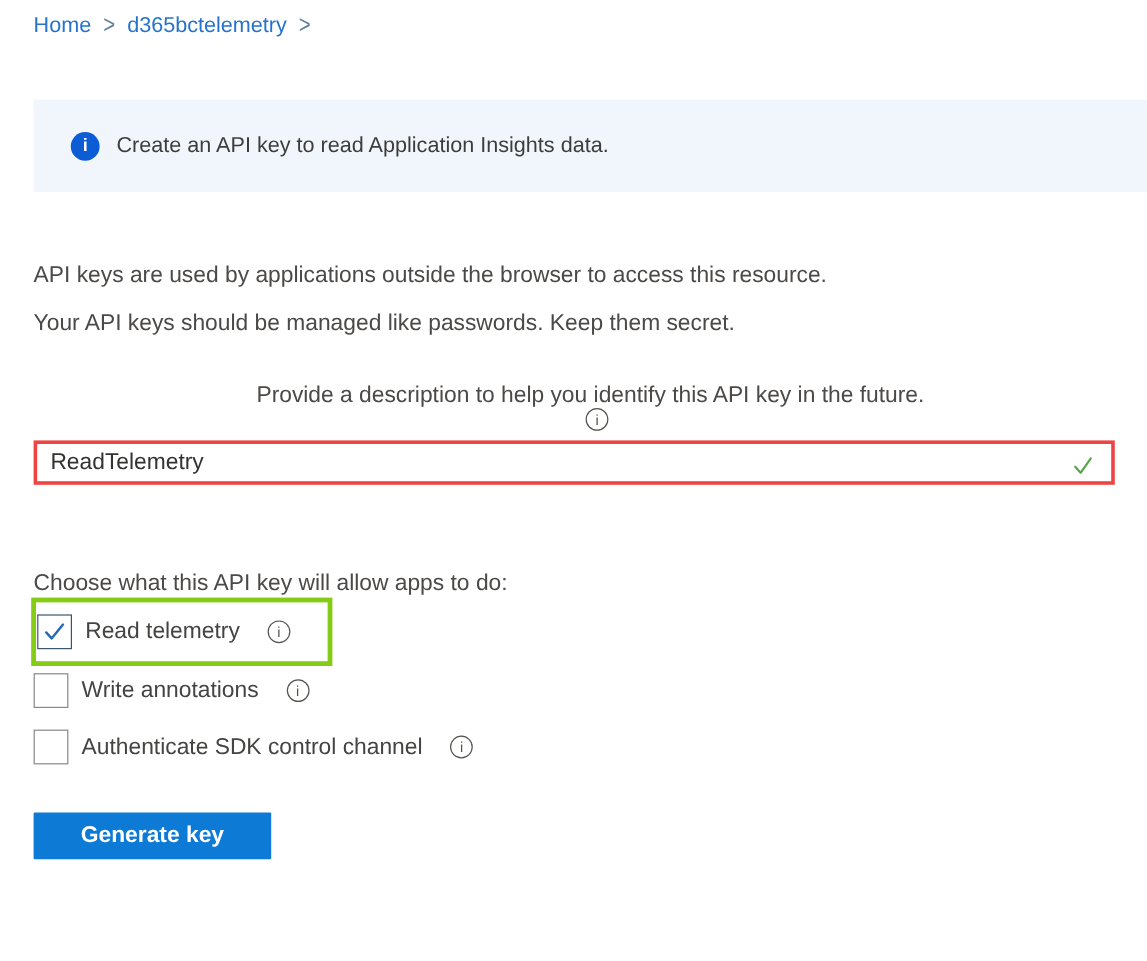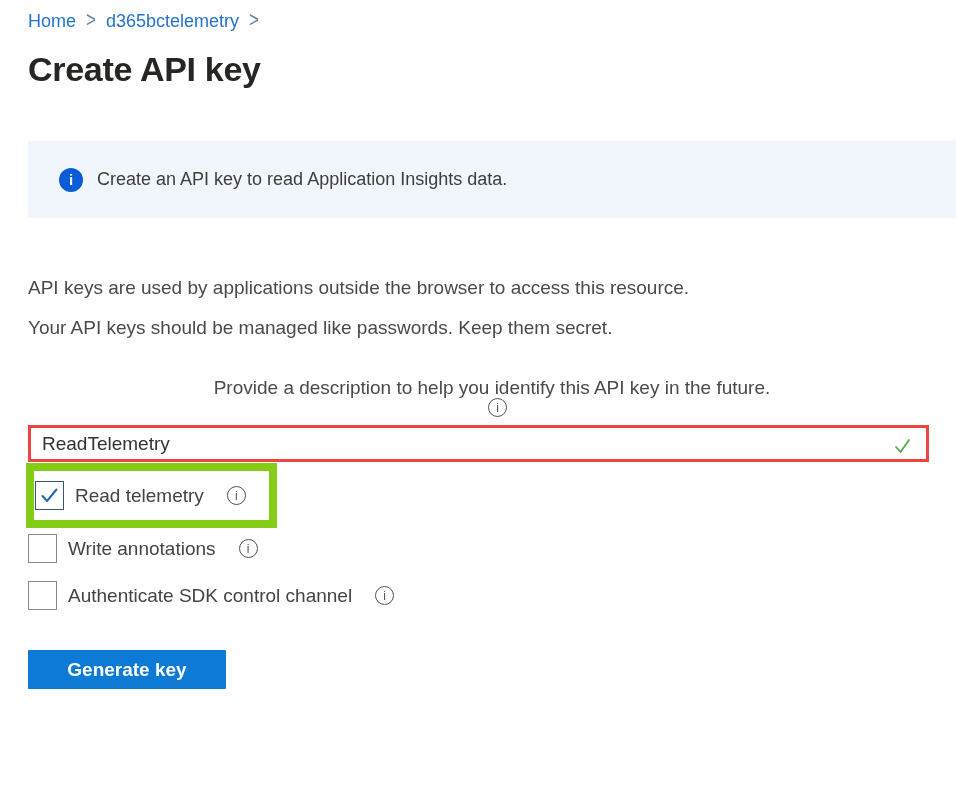--- a/index.html
+++ b/index.html
@@ -68,21 +68,21 @@
     padding: 0 44px 0 11px;
     font-size: 19px; color: #343331;
     font-family: "Liberation Sans", sans-serif;
   }
   .valid-check { position: absolute; right: 13px; top: 8px; }
 
   
   .perm-label { margin-top: 73px; font-size: 19px; line-height: 20px; color: #4c4a48; }
   .highlight {
     margin-top: 1px; margin-left: -2px;
-    border: 8px solid #84cc16;
+    border: 4px solid #84cc16;
     width: 251px; padding: 10px 0 10px 1px;
   }
   .opt-row { display: flex; align-items: center; height: 29px; }
   .row2 { margin-top: 6px; margin-left: -1px; padding-left: 1px; }
   .row3 { margin-top: 18px; margin-left: -1px; padding-left: 1px; }
   .cb {
     width: 29px; height: 29px;
     border: 1px solid #8a8886; background: #ffffff;
     display: inline-flex; align-items: center; justify-content: center;
     margin-right: 11px; flex: 0 0 auto; cursor: pointer;
@@ -105,21 +105,20 @@
 
 <div class="page">
 
   <nav class="breadcrumb">
     <a href="#">Home</a>
     <span class="sep">&gt;</span>
     <a href="#">d365bctelemetry</a>
     <span class="sep">&gt;</span>
   </nav>
 
-  <h1 class="page-title">Create API key</h1>
 
   <div class="banner">
     <span class="info-filled">i</span>
     <span class="banner-text">Create an API key to read Application Insights data.</span>
   </div>
 
   <div class="intro">
     <p>API keys are used by applications outside the browser to access this resource.</p>
     <p>Your API keys should be managed like passwords. Keep them secret.</p>
   </div>
@@ -131,20 +130,21 @@
 
   <div class="input-wrap">
     <input type="text" value="ReadTelemetry" style="">
     <span class="valid-check">
       <svg width="21" height="21" viewBox="0 0 21 21">
         <polyline points="4,11 8.5,16 17,4" fill="none" stroke="#57a64a" stroke-width="1.8" stroke-linecap="round" stroke-linejoin="round"></polyline>
       </svg>
     </span>
   </div>
 
+  <div class="perm-label">Choose what this API key will allow apps to do:</div>
 
   <div class="highlight">
     <div class="opt-row">
       <span class="cb checked">
         <svg width="21" height="21" viewBox="0 0 21 21">
           <polyline points="3.5,11 8,16 17.5,4.5" fill="none" stroke="#2568b5" stroke-width="2" stroke-linecap="round" stroke-linejoin="round"></polyline>
         </svg>
       </span>
       <span class="opt-text">Read telemetry</span>
       <span class="info-outline">i</span>

